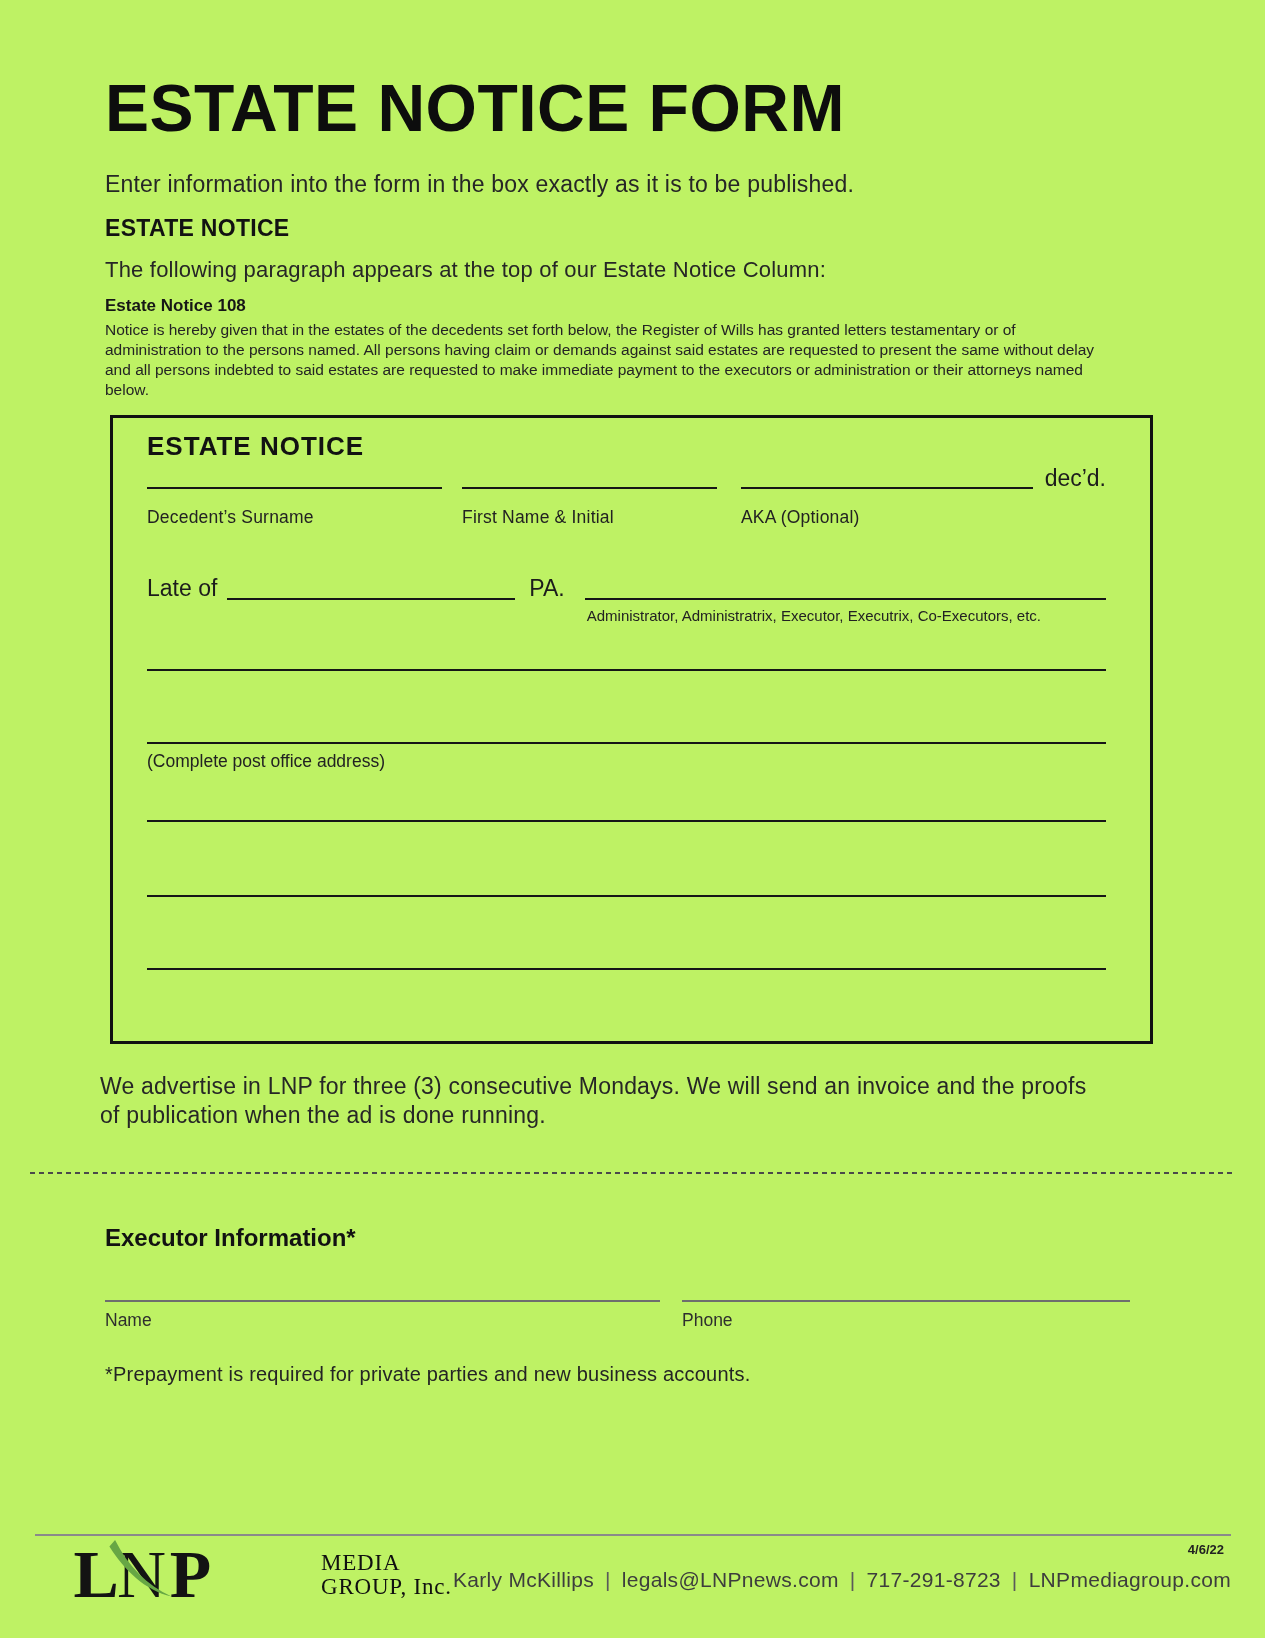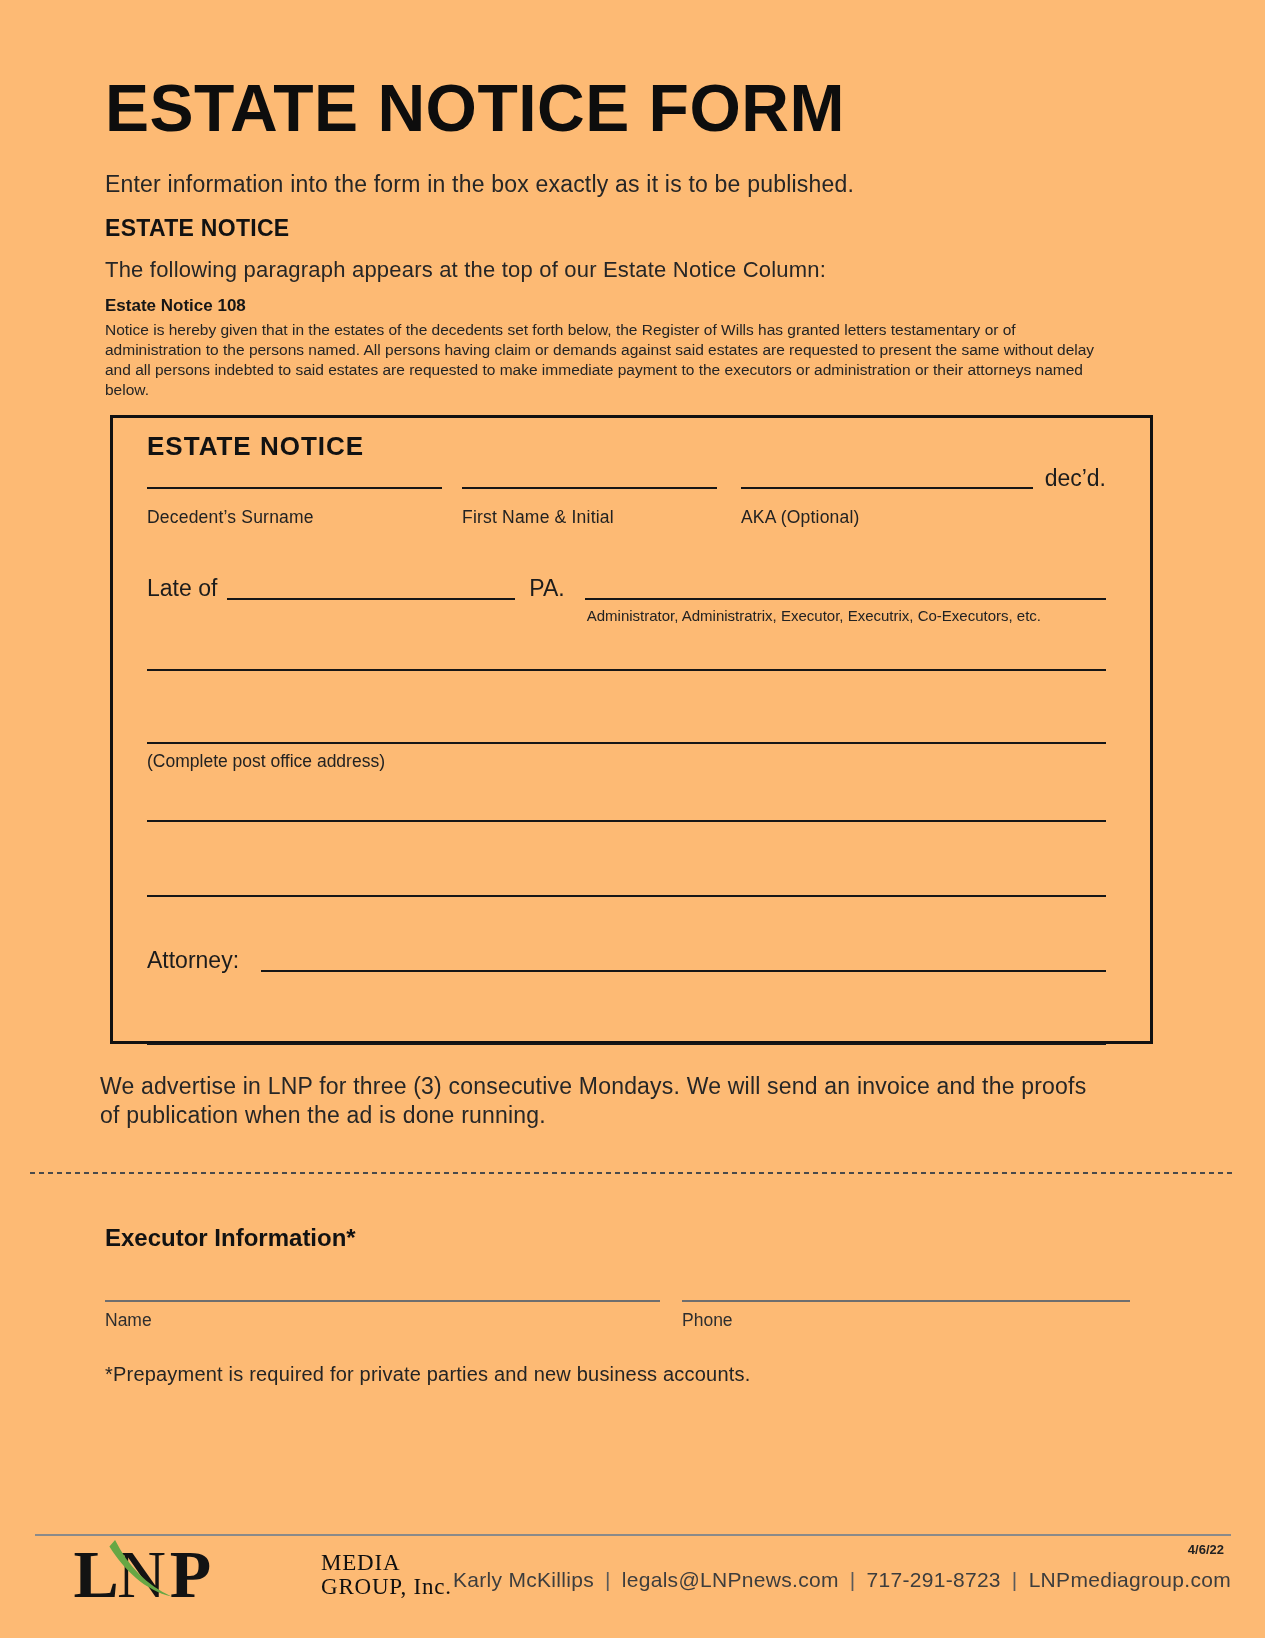--- a/index.html
+++ b/index.html
@@ -1,20 +1,20 @@
 <!DOCTYPE html>
 <html><head>
 <meta charset="utf-8">
 <style>
   * { margin:0; padding:0; box-sizing:border-box; }
   html,body { background:#ffffff; }
   .page {
     position:relative;
     width:1265px; height:1638px;
-    background:#fdba74;
+    background:#bef264;
     font-family:"Liberation Sans", sans-serif;
     color:#1a1a1a;
     overflow:hidden;
   }
   .content { padding:75px 105px 0 105px; }
 
   .page-title {
     font-size:66px; font-weight:800; letter-spacing:0.5px;
     color:#0d0d0d; line-height:1;
   }
@@ -134,24 +134,20 @@
       </div>
 
       <div class="fline fl-a"></div>
 
       <div class="fline fl-b"></div>
       <div class="po-label">(Complete post office address)</div>
 
       <div class="fline fl-c"></div>
       <div class="fline fl-d"></div>
 
-      <div class="attorney-row">
-        <span class="inline-label">Attorney:</span>
-        <div class="blank"></div>
-      </div>
 
       <div class="fline fl-e"></div>
     </div>
 
     <p class="advertise">We advertise in LNP for three (3) consecutive Mondays. We will send an invoice and the proofs of publication when the ad is done running.</p>
 
     <div class="dashed-divider"></div>
 
     <div class="billing">
       <h2 class="billing-heading">Executor Information*</h2>

